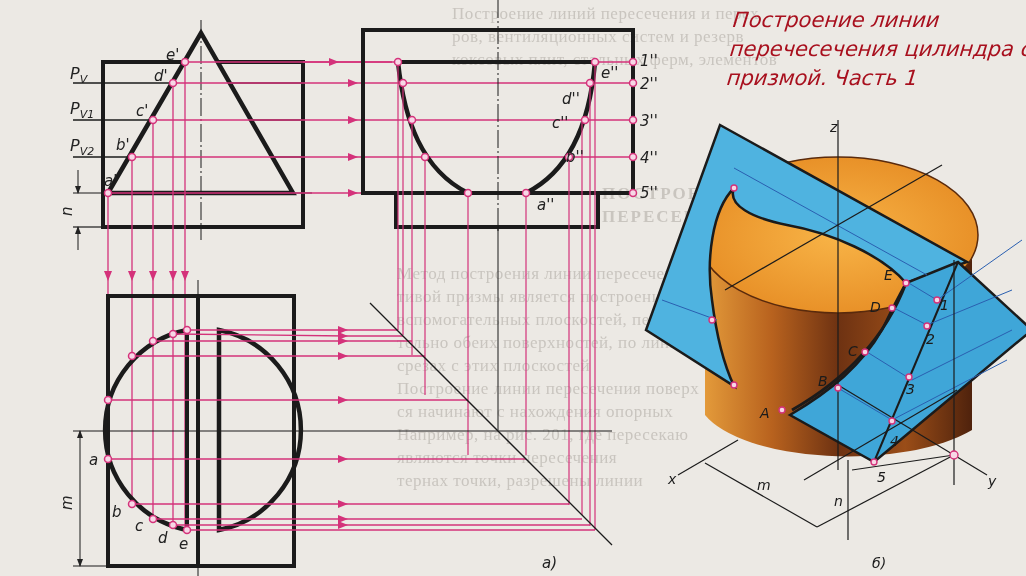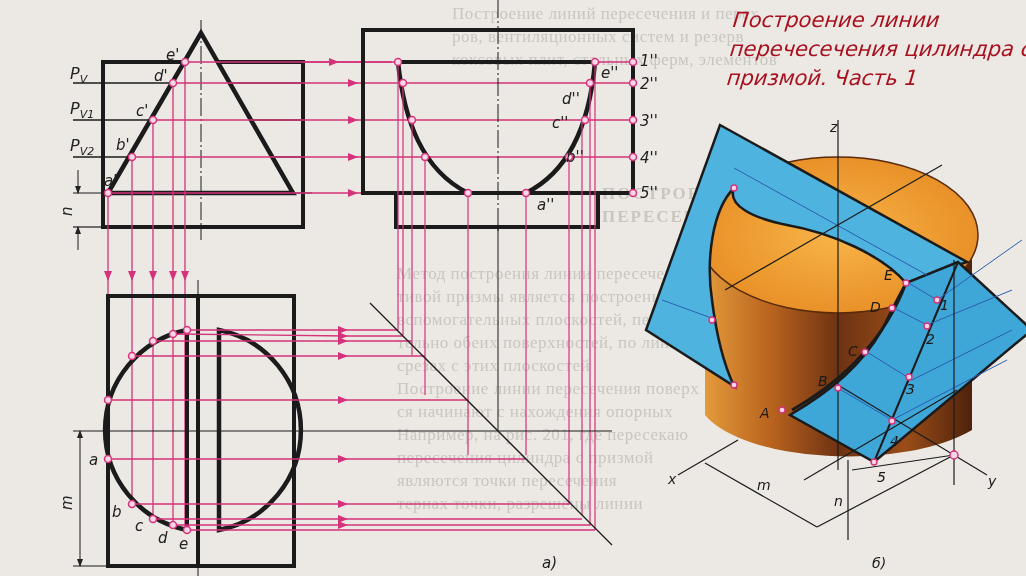--- a/index.html
+++ b/index.html
@@ -25,21 +25,20 @@
   </div>
   <div class="bgtext" style="left:385px;top:262px;">
     <div>Метод построения линии пересечения</div>
     <div>тивой призмы является построение вс</div>
     <div>вспомогательных плоскостей, пересекающ</div>
     <div>тельно обеих поверхностей, по линиям</div>
     <div>срезах с этих плоскостей</div>
     <div>Построение линии пересечения поверх</div>
     <div>ся начинают с нахождения опорных</div>
     <div>Например, на рис. 201, где пересекаю</div>
-    <div>пересечения цилиндра с призмой</div>
     <div>являются точки пересечения</div>
     <div>тернах точки, разрешены линии</div>
   </div>
 
   <div class="title">
     <div>Построение линии</div>
     <div>перечесечения цилиндра с</div>
     <div>призмой. Часть 1</div>
   </div>
 

